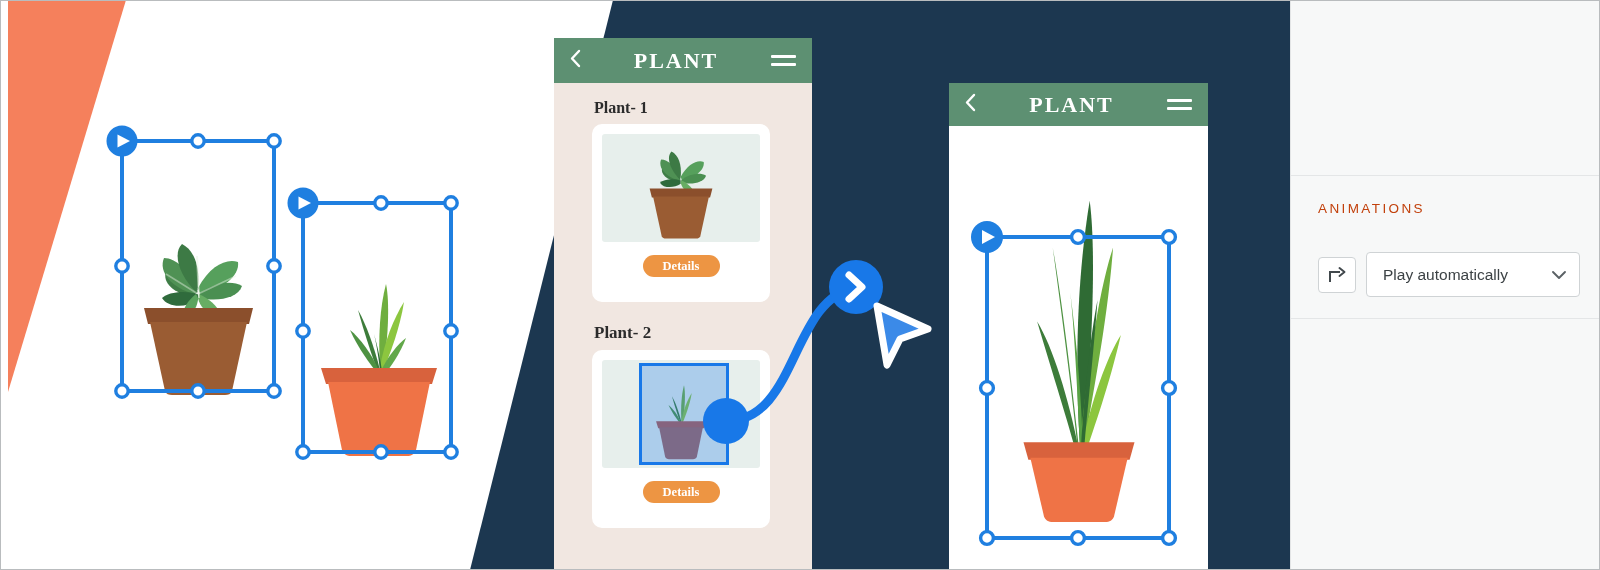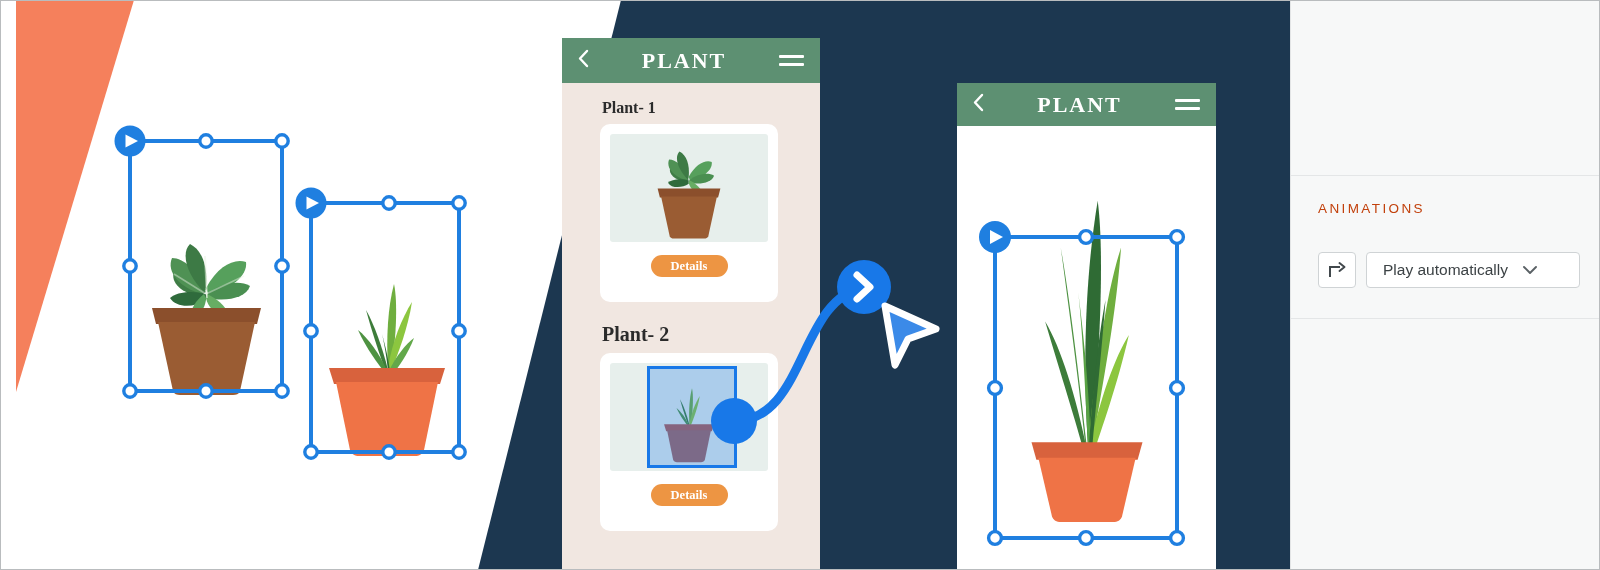--- a/index.html
+++ b/index.html
@@ -5,21 +5,21 @@
   html,body{margin:0;padding:0;}
   body{
     width:1600px;height:570px;overflow:hidden;
     font-family:"Liberation Sans", sans-serif;
     background:#ffffff;
     position:relative;
   }
   #root{position:absolute;inset:0;width:1600px;height:570px;overflow:hidden;background:#fff;}
 
   
-  .canvas{position:absolute;left:16px;top:0;width:1290px;height:570px;overflow:hidden;background:#ffffff;}
+  .canvas{position:absolute;left:8px;top:0;width:1290px;height:570px;overflow:hidden;background:#ffffff;}
   .bg-svg{position:absolute;left:0;top:0;width:1290px;height:570px;}
 
   
   .art{position:absolute;}
 
   
   .sel{position:absolute;}
   .sel svg{display:block;overflow:visible;}
 
   
@@ -65,22 +65,22 @@
   .panel-sec-title{
     position:absolute;color:#c2410c;font-size:13.5px;letter-spacing:2.4px;
     font-family:"Liberation Sans", sans-serif;
   }
   .panel-row{position:absolute;display:flex;align-items:center;gap:10px;}
   .icon-btn{
     width:38px;height:36px;border:1px solid #cfd3d5;border-radius:4px;background:#fff;
     display:flex;align-items:center;justify-content:center;box-sizing:border-box;cursor:pointer;
   }
   .select-box{
-    height:36px;border:1px solid #cfd3d5;border-radius:4px;background:#fff;
-    display:flex;align-items:center;justify-content:flex-start;
+    height:45px;border:1px solid #cfd3d5;border-radius:4px;background:#fff;
+    display:flex;align-items:center;justify-content:space-between;
     padding:0 12px 0 16px;box-sizing:border-box;min-width:214px;cursor:pointer;
   }
   .select-label{font-size:15.5px;color:#3c4245;font-family:"Liberation Sans", sans-serif;white-space:nowrap;}
   .frame-border{position:absolute;inset:0;border:1px solid #b9bcbe;box-sizing:border-box;pointer-events:none;}
 </style>
 </head>
 <body>
 
 <div id="root">
 
@@ -203,21 +203,21 @@
                 <path d="M63 58 C72 62 82 70 84 78 C74 82 64 72 62 62 Z" fill="#67ad63"></path>
                 <path d="M8 72 L117 72 L113 88 L12 88 Z" fill="#8b4f2c"></path>
                 <path d="M14 86 L111 86 L96 155 C95 158 92 159 89 159 L36 159 C33 159 30 158 29 155 Z" fill="#9a5c33"></path>
               </svg>
             </div>
             <button class="btn-details" style="width:77px;height:22px;font-size:12.5px;margin-top:13px;">Details</button>
           </div>
         </div>
 
         <div style="margin-top:21px;">
-          <div class="plant-label" style="font-size:20px;margin:0 0 7px 2px;">Plant- 2</div>
+          <div class="plant-label" style="font-size:17px;margin:0 0 7px 2px;">Plant- 2</div>
           <div class="card" style="width:178px;height:178px;padding:10px 10px 0 10px;">
             <div class="card-img" style="width:158px;height:108px;">
               <svg width="56" height="86" viewBox="0 0 122 200" style="position:absolute;left:51px;bottom:8px;">
                 <path d="M62 110 C60 80 62 48 68 26 C72 44 70 84 65 112 Z" fill="#6fae3f"></path>
                 <path d="M62 112 C56 88 48 66 40 52 C46 74 54 98 60 114 Z" fill="#3d7c3a"></path>
                 <path d="M62 110 C66 84 76 60 86 44 C82 70 72 96 65 113 Z" fill="#8cc63f"></path>
                 <path d="M61 113 C54 96 42 80 32 72 C40 90 52 106 60 116 Z" fill="#4e9242"></path>
                 <path d="M3 110 L119 110 L114 126 L8 126 Z" fill="#b05a52"></path>
                 <path d="M10 124 L112 124 L98 192 C97 196 93 198 89 198 L33 198 C29 198 25 196 24 192 Z" fill="#a2625f"></path>
               </svg>

